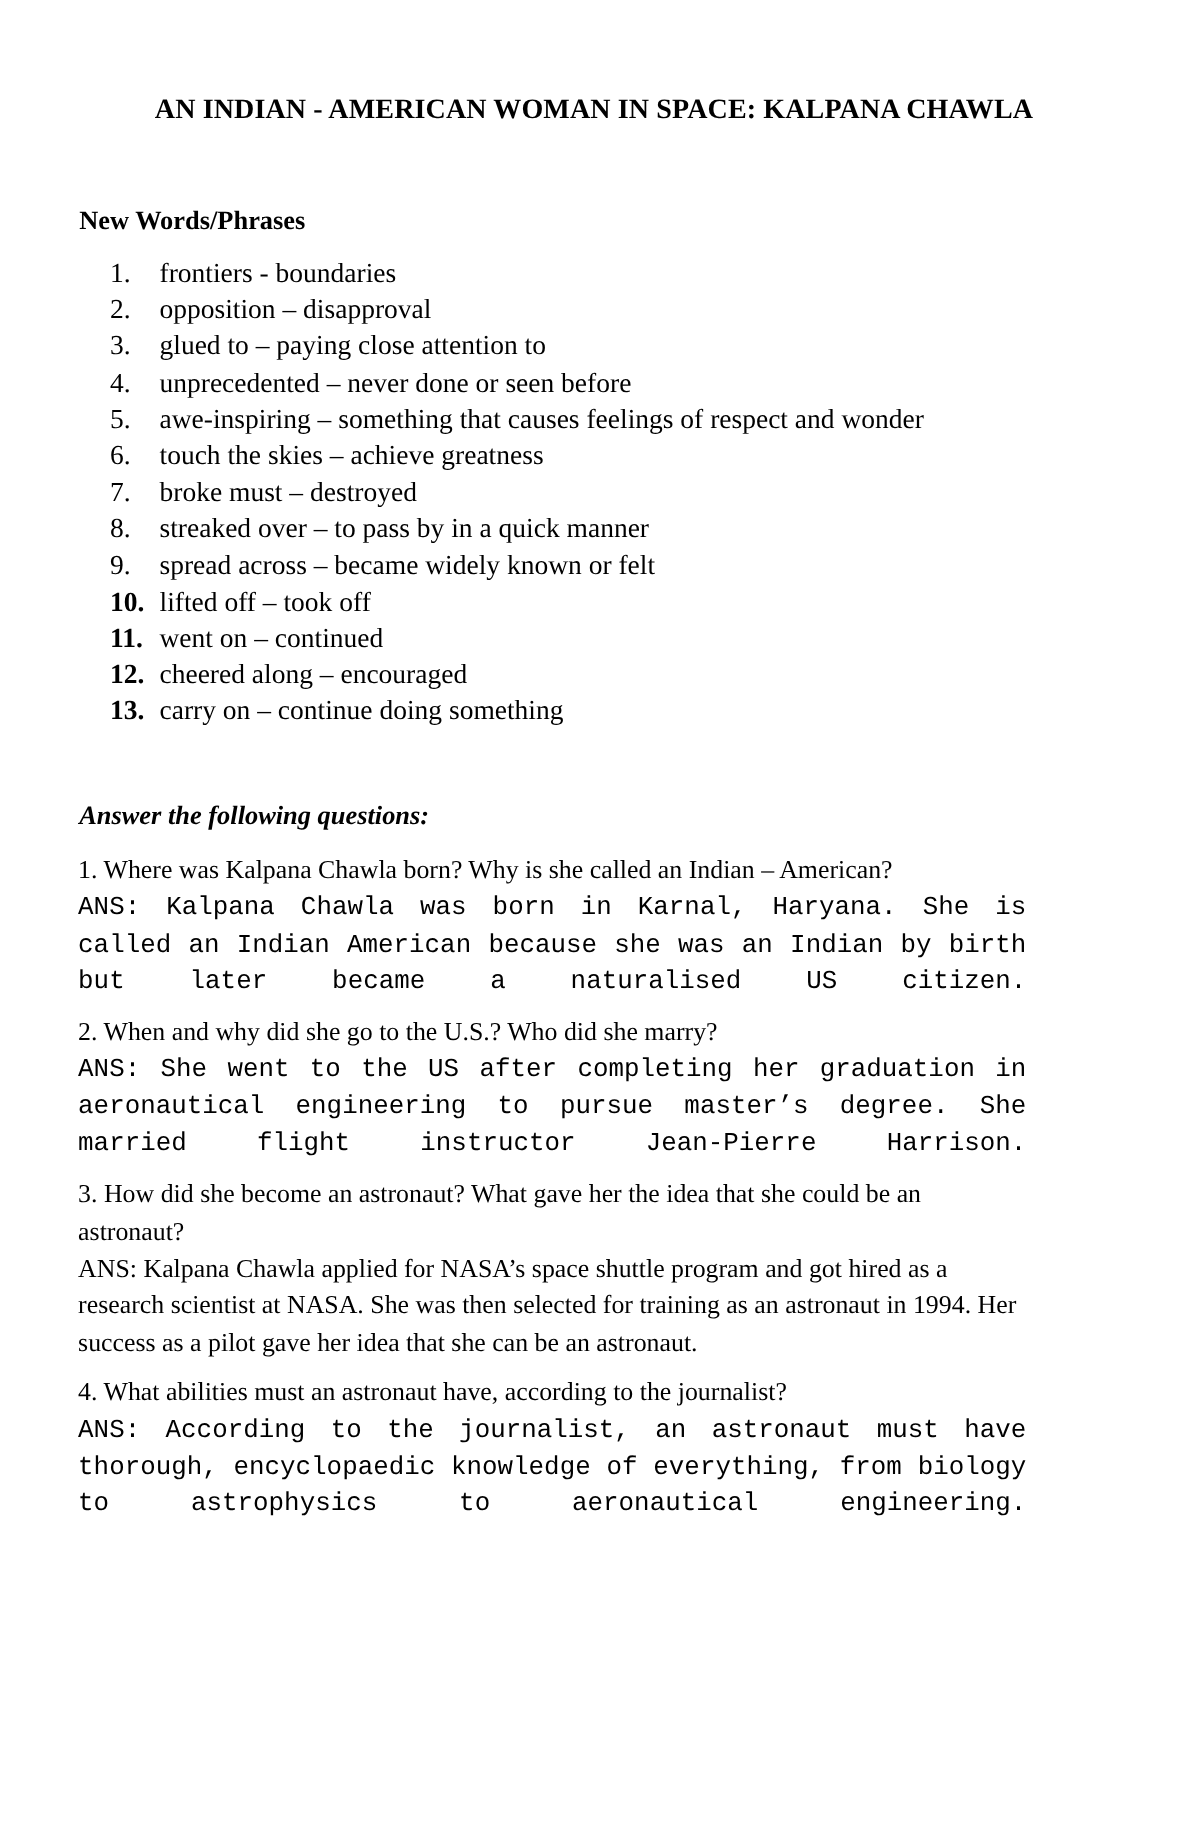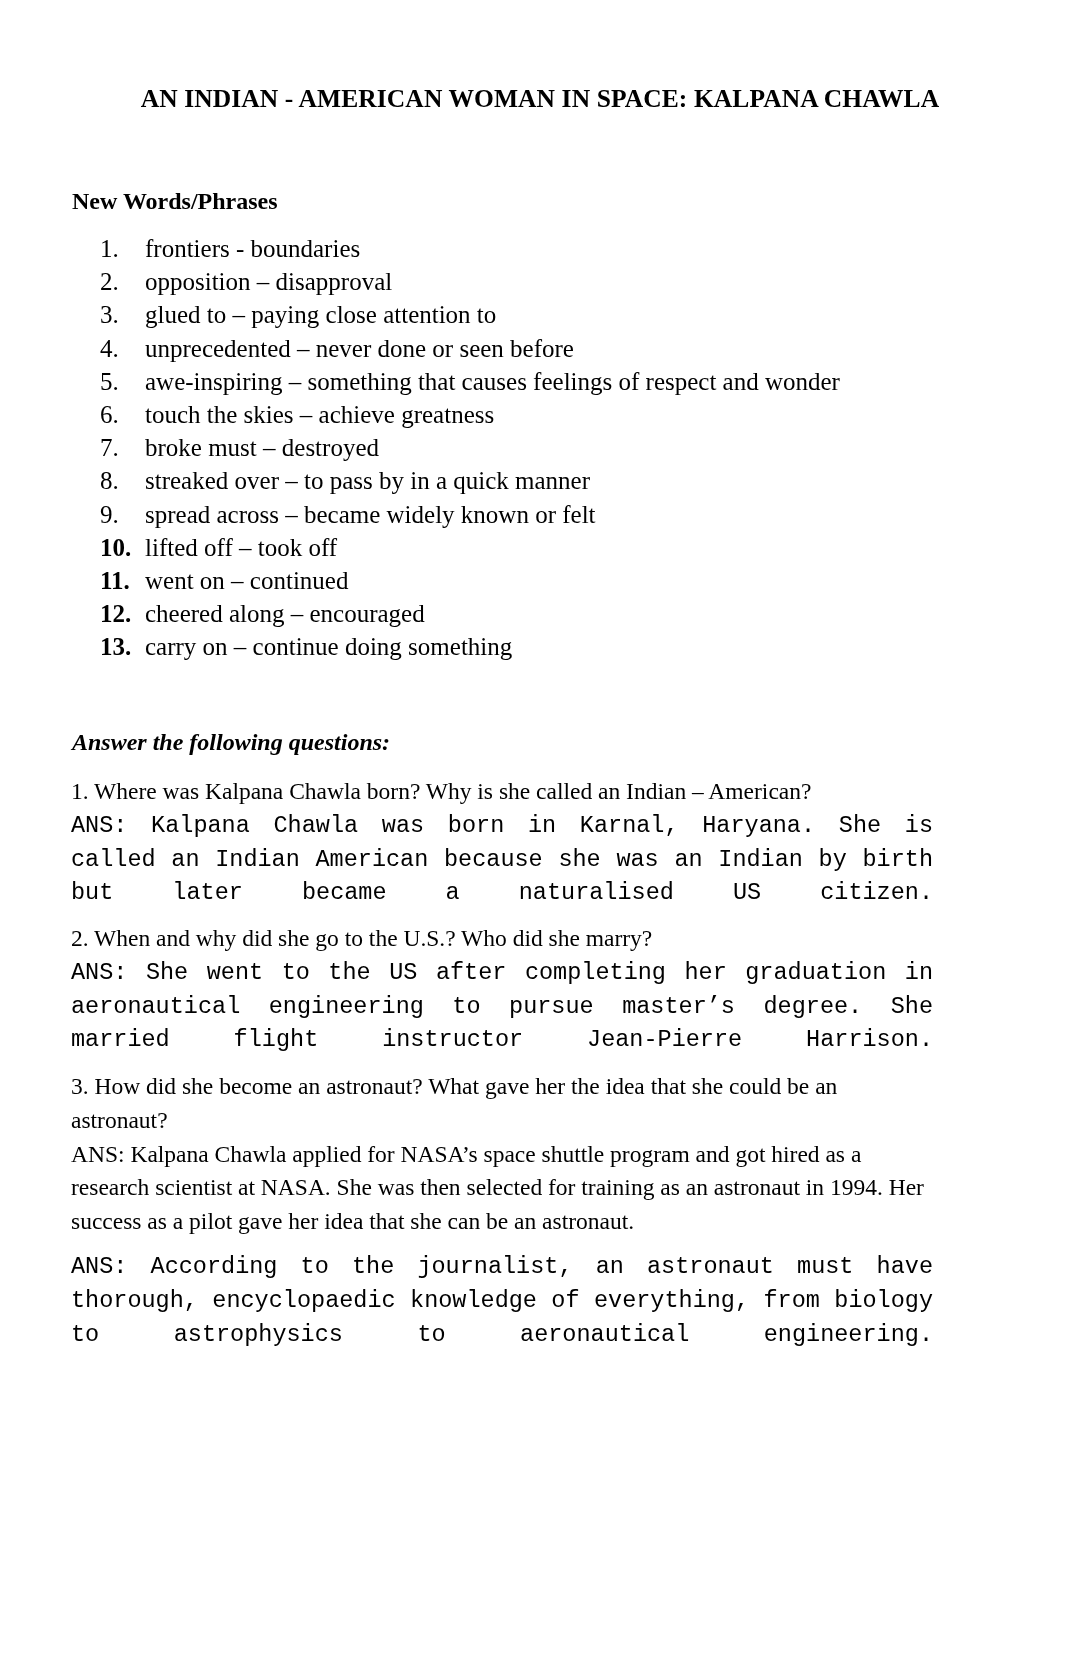--- a/index.html
+++ b/index.html
@@ -146,16 +146,17 @@
     <div class="q-line">2. When and why did she go to the U.S.? Who did she marry?</div>
     <div class="a-para">ANS: She went to the US after completing her graduation in aeronautical engineering to pursue master’s degree. She married flight instructor Jean-Pierre Harrison.</div>
   </div>
 
   <div class="qa-block" id="qa-3">
     <div class="q-line">3. How did she become an astronaut? What gave her the idea that she could be an astronaut?</div>
     <div class="a-para-left">ANS: Kalpana Chawla applied for NASA’s space shuttle program and got hired as a research scientist at NASA. She was then selected for training as an astronaut in 1994. Her success as a pilot gave her idea that she can be an astronaut.</div>
   </div>
 
   <div class="qa-block" id="qa-4">
+    <div class="q-line">4. What abilities must an astronaut have, according to the journalist?</div>
     <div class="a-para">ANS: According to the journalist, an astronaut must have thorough, encyclopaedic knowledge of everything, from biology to astrophysics to aeronautical engineering.</div>
   </div>
 
 </div>
 
 </body></html>

